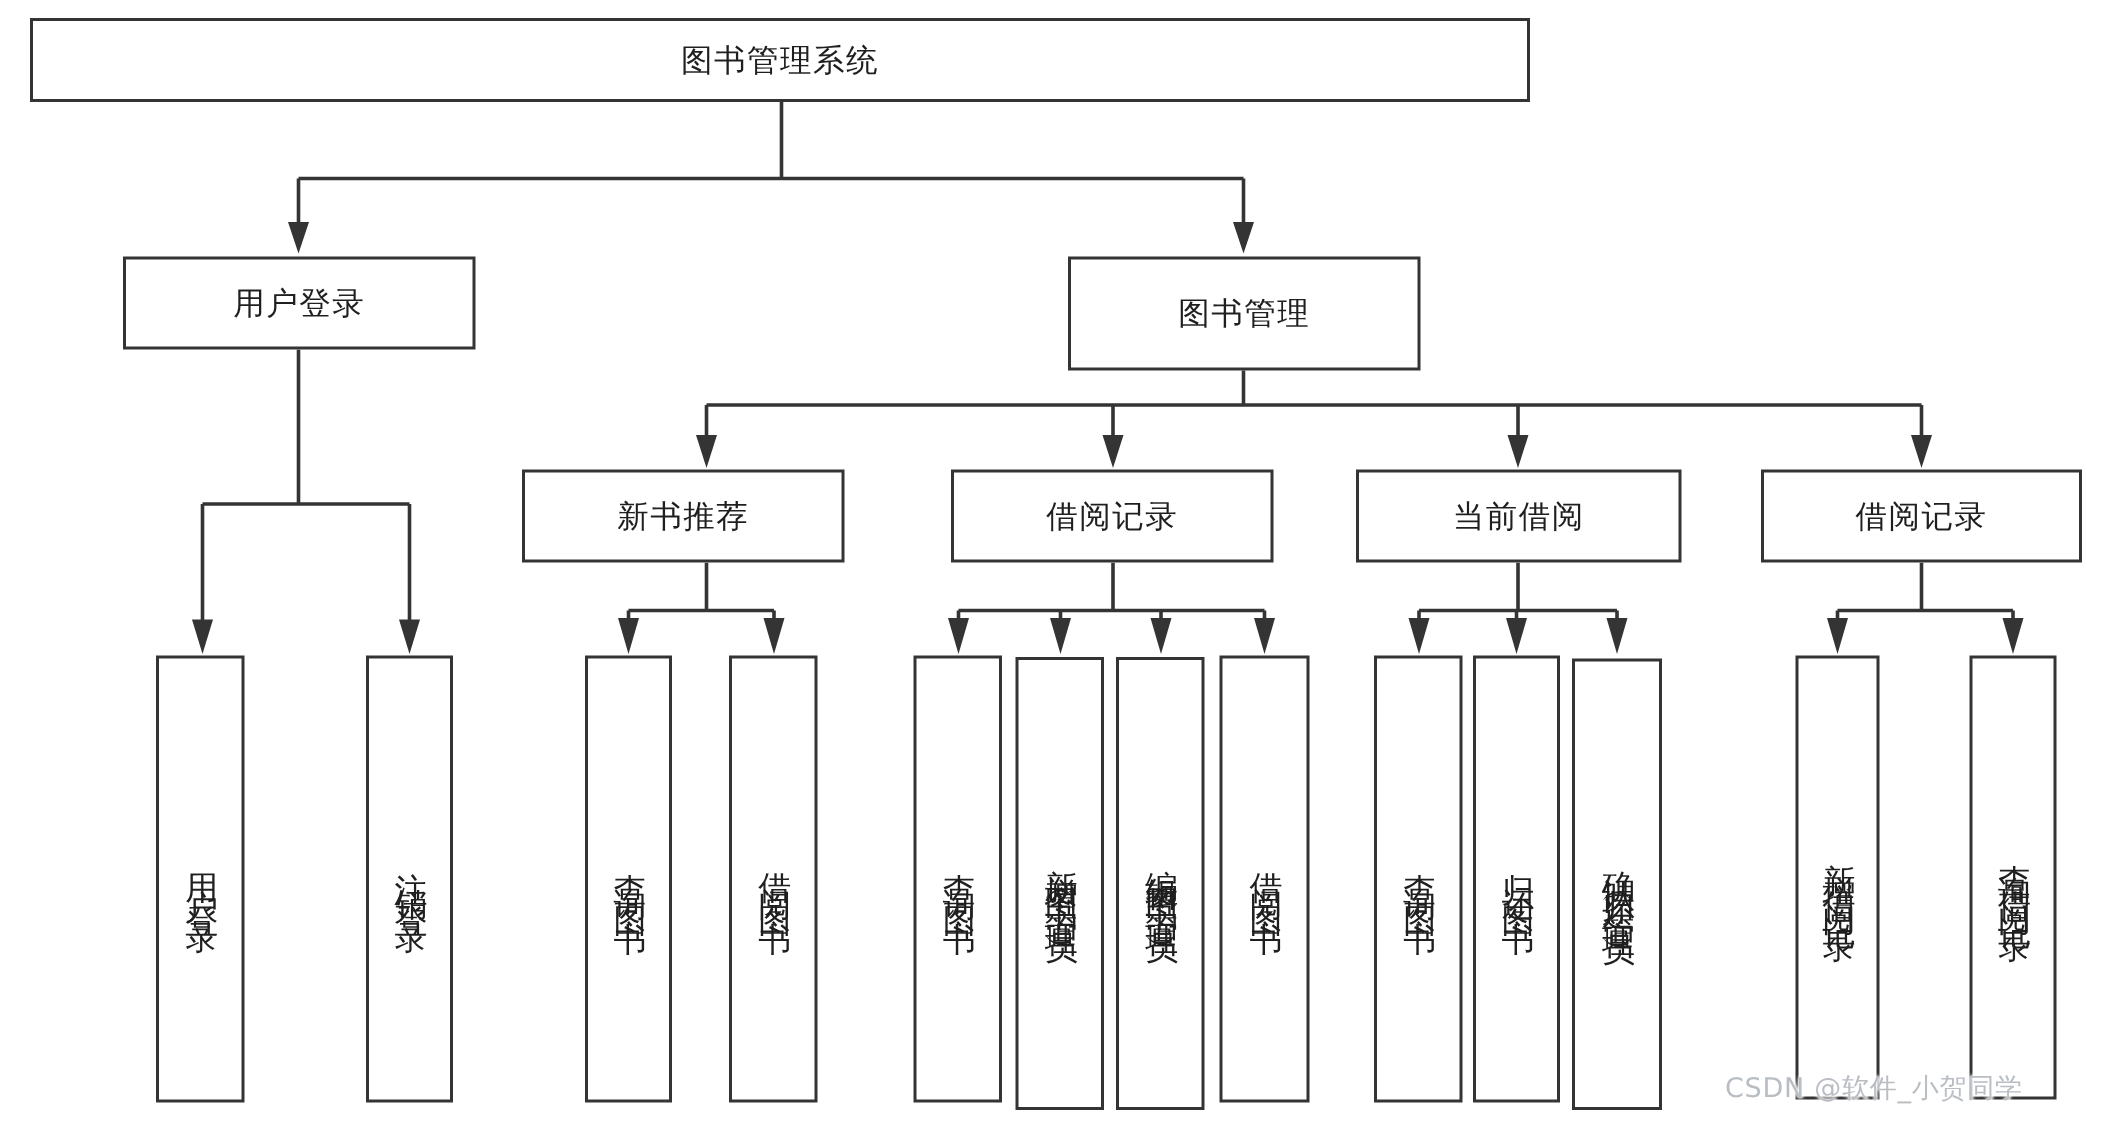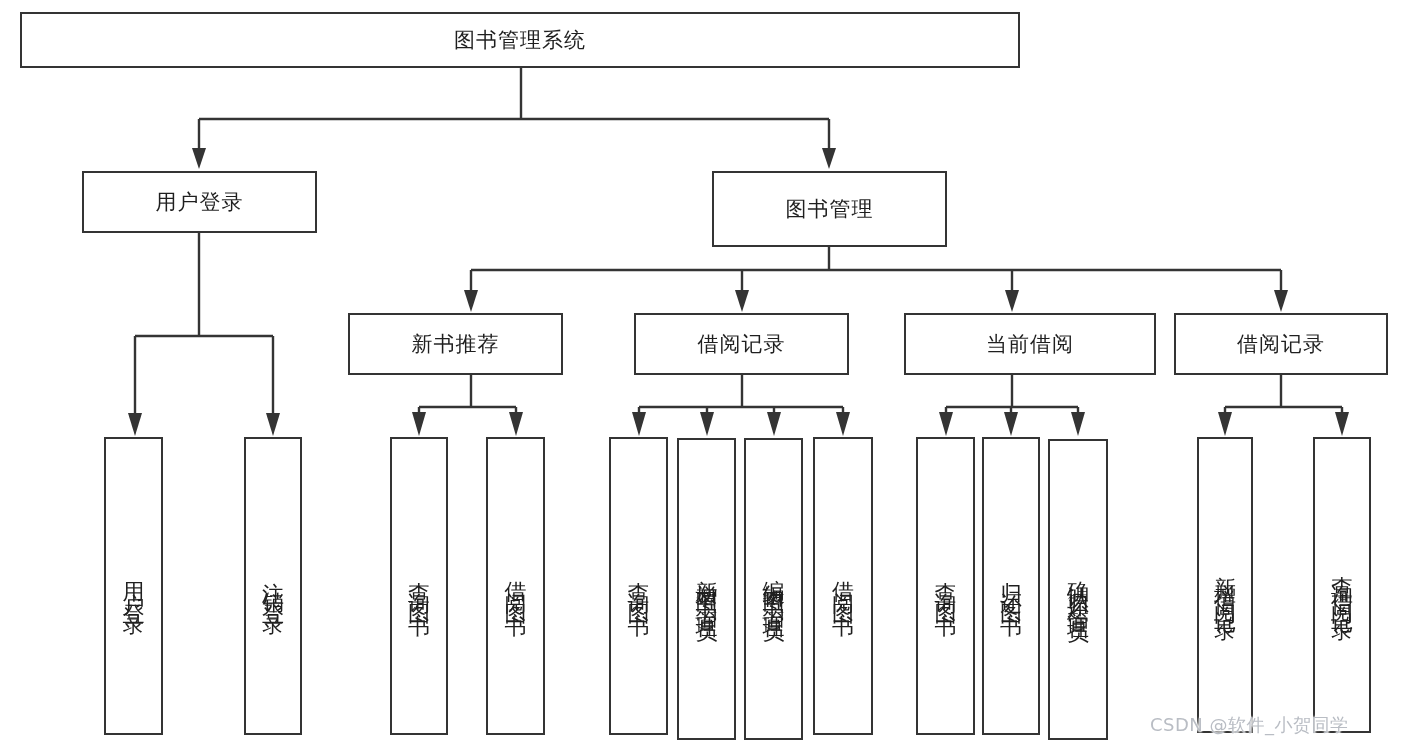--- a/index.html
+++ b/index.html
@@ -82,21 +82,21 @@
   <div class="node h" style="left:712px; top:171px; width:235px; height:76px">
     <span>图书管理</span>
   </div>
 
   <div class="node h" style="left:348px; top:313px; width:215px; height:62px">
     <span>新书推荐</span>
   </div>
   <div class="node h" style="left:634px; top:313px; width:215px; height:62px">
     <span>借阅记录</span>
   </div>
-  <div class="node h" style="left:904px; top:313px; width:252px; height:62px">
+  <div class="node h" style="left:904px; top:313px; width:217px; height:62px">
     <span>当前借阅</span>
   </div>
   <div class="node h" style="left:1174px; top:313px; width:214px; height:62px">
     <span>借阅记录</span>
   </div>
 
   <div class="node v" style="left:104px; top:437px; width:59px; height:298px">
     <span>用户登录</span>
   </div>
   <div class="node v" style="left:244px; top:437px; width:58px; height:298px">

